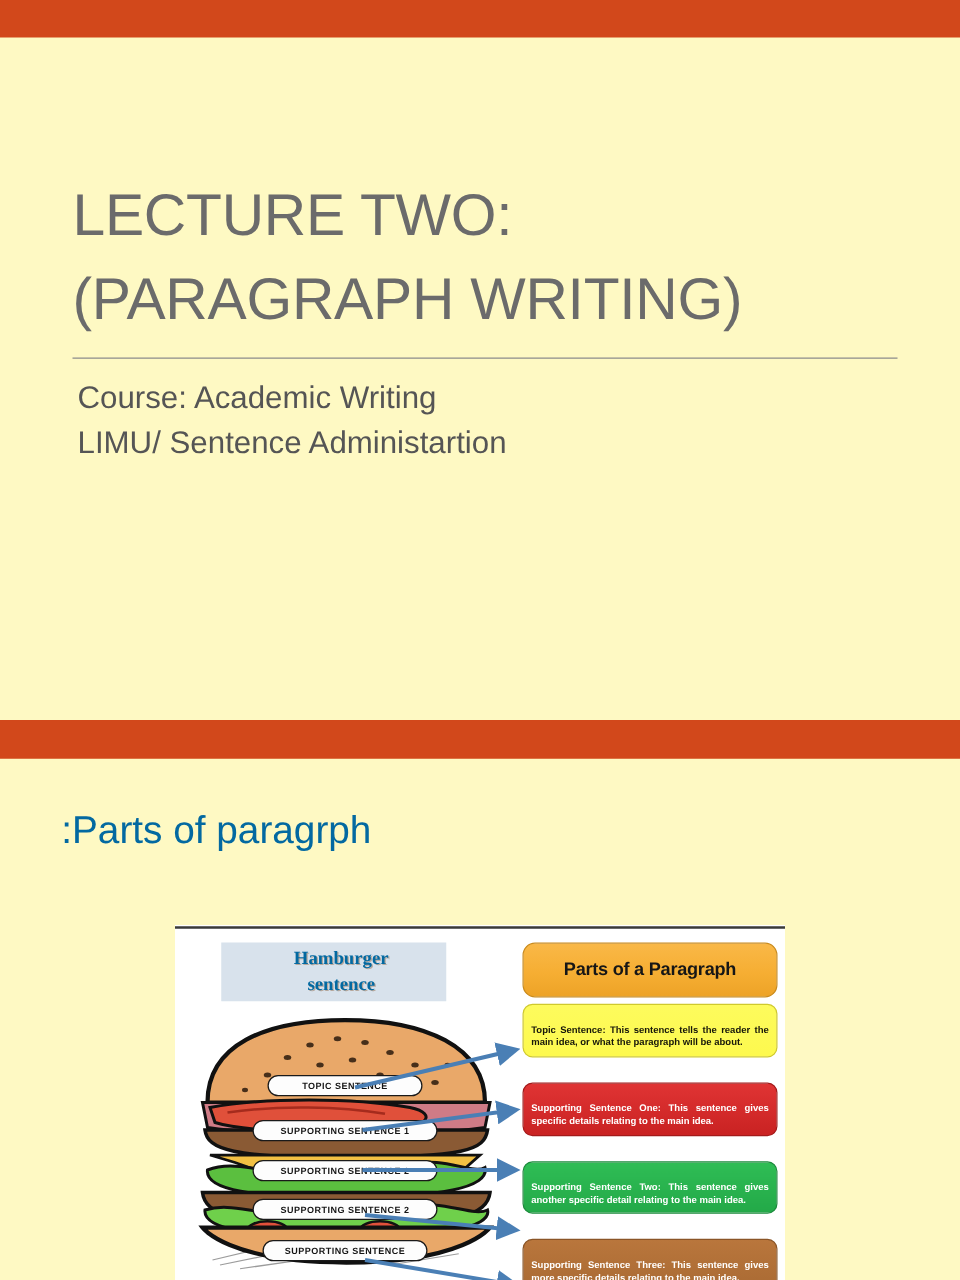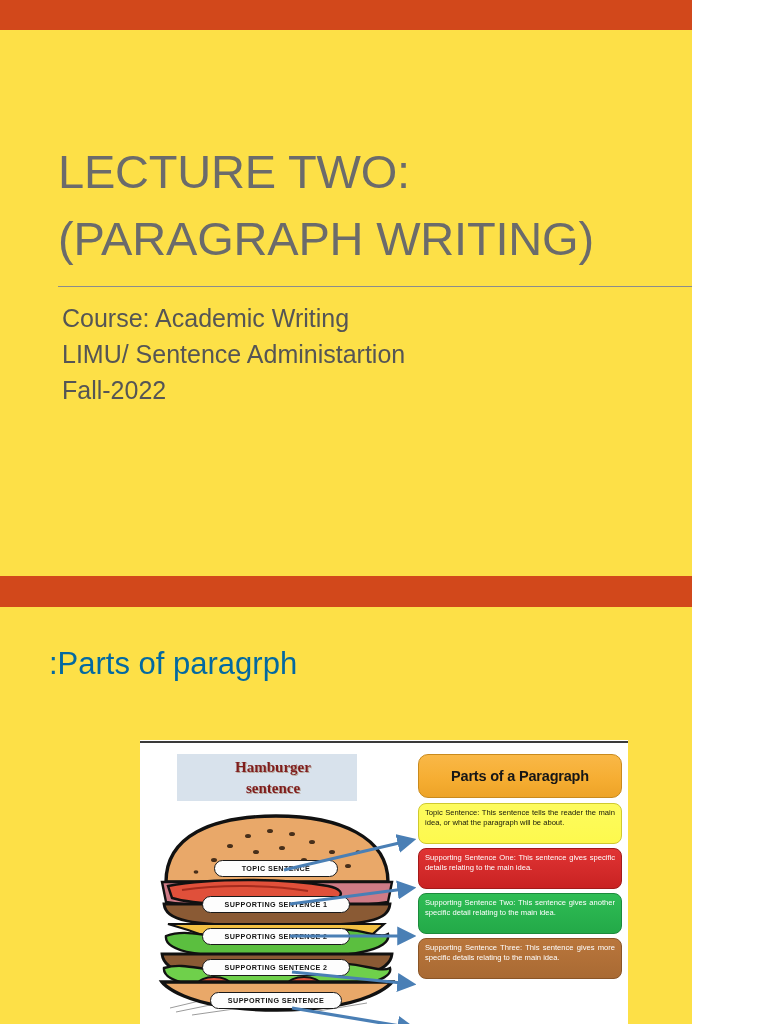--- a/index.html
+++ b/index.html
@@ -2,21 +2,21 @@
 <html><head>
 <meta charset="utf-8">
 <style>
   * { margin:0; padding:0; box-sizing:border-box; }
   html,body{ background:#ffffff; }
   body{
     width:768px; height:1024px;
     font-family:"Liberation Sans", sans-serif;
     overflow:hidden; position:relative;
   }
-  .slide{ position:relative; width:692px; background:#fde047; overflow:hidden; }
+  .slide{ position:relative; width:768px; background:#fef9c3; overflow:hidden; }
   .slide1{ height:576px; }
   .slide2{ height:448px; }
 
   .accent-bar{ width:100%; height:30px; background:#d2481b; }
   .accent-bar-2{ width:100%; height:31px; background:#d2481b; }
 
   
   .title-block{ position:absolute; left:58px; top:138px; width:660px; }
   .title-line{
     font-size:47px; line-height:67px; color:#6b6b6b;
@@ -44,21 +44,21 @@
   }
   .pic-rule{ position:absolute; left:0; top:1px; width:488px; height:2px; background:#3a3a3a; }
 
   .hb-title-box{
     position:absolute; left:37px; top:14px; width:180px; height:47px;
     background:#d8e2ec;
     display:flex; flex-direction:column; align-items:center; justify-content:center;
   }
   .hb-title-text{
     font-family:"Liberation Serif", serif; font-weight:bold; font-size:15px;
-    color:#7f1d1d; line-height:21px; text-align:center;
+    color:#0369a1; line-height:21px; text-align:center;
     text-shadow:1px 1px 0 rgba(120,60,10,.35);
     margin-left:12px;
   }
 
   
   .burger{ position:absolute; left:12px; top:72px; width:250px; height:205px; }
   .burger svg{ display:block; }
   .lbl{
     position:absolute; background:#fdfdfd; border:1.6px solid #1a1a1a;
     border-radius:12px; height:17px; display:flex; align-items:center;
@@ -67,22 +67,22 @@
   }
   .lbl-1{ left:62px; top:48px; width:124px; }
   .lbl-2{ left:50px; top:84px; width:148px; }
   .lbl-3{ left:50px; top:116px; width:148px; }
   .lbl-4{ left:50px; top:147px; width:148px; }
   .lbl-5{ left:58px; top:180px; width:132px; }
 
   
   .panel{ position:absolute; left:278px; top:14px; width:204px; }
   .pbox{
-    border-radius:8px; margin-bottom:4px; padding:4px 6px 5px 6px;
-    font-size:7.6px; line-height:10.4px; font-weight:normal;
+    border-radius:8px; margin-bottom:20px; padding:15px 6px 5px 6px;
+    font-size:7.6px; line-height:10.4px; font-weight:bold;
     text-align:justify; border:1px solid rgba(0,0,0,.35);
   }
   .pbox-head{
     height:44px; display:flex; align-items:center; justify-content:center;
     background:linear-gradient(180deg,#f9b847 0%,#f6ae33 55%,#eda327 100%);
     border:1.5px solid #c98a1c; border-radius:10px;
     font-size:14.5px; color:#161616; letter-spacing:-.2px; margin-bottom:5px;
     font-weight:bold;
   }
   .pbox-topic{
@@ -113,21 +113,20 @@
 
   <div class="title-block">
     <div class="title-line">LECTURE TWO:</div>
     <div class="title-line">(PARAGRAPH WRITING)</div>
   </div>
   <div class="title-rule"></div>
 
   <div class="subtitle-block">
     <div class="subtitle-line"> Course: Academic Writing</div>
     <div class="subtitle-line">LIMU/ Sentence Administartion</div>
-    <div class="subtitle-line">Fall-2022</div>
   </div>
 </section>
 
 <section class="slide slide2">
   <div class="accent-bar-2"></div>
 </section>
 
 <div class="slide2-heading">:Parts of  paragrph</div>
 
 <div class="pic">

